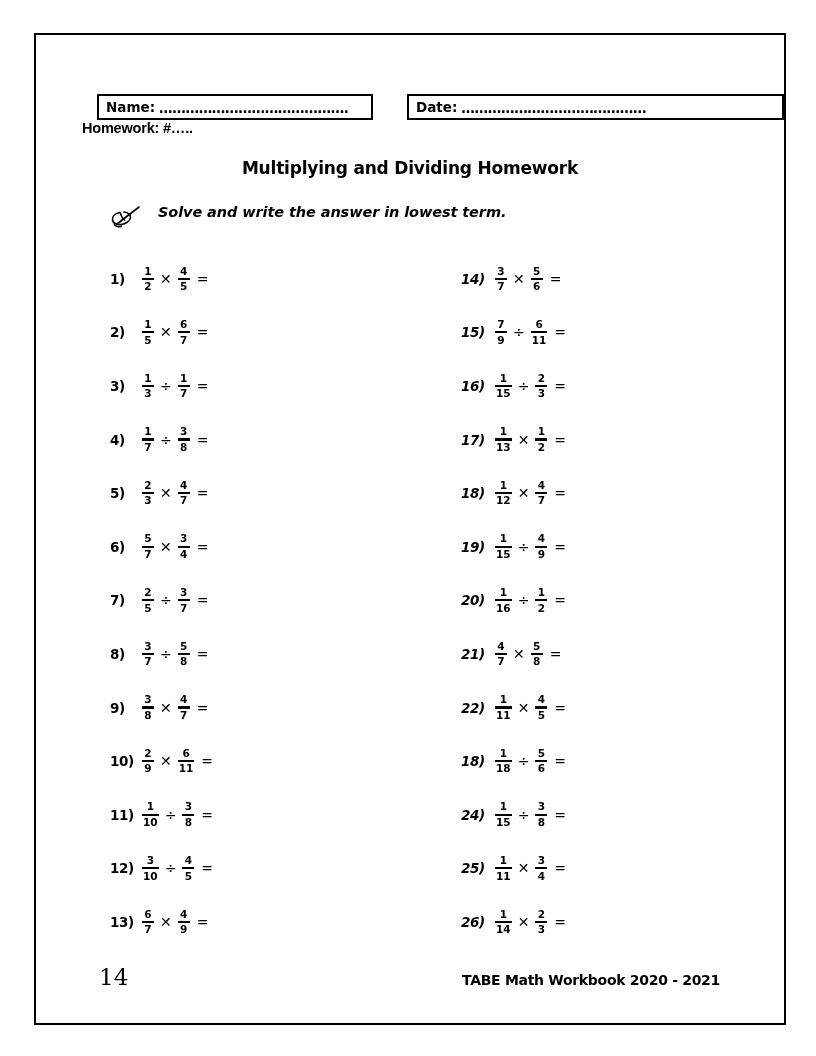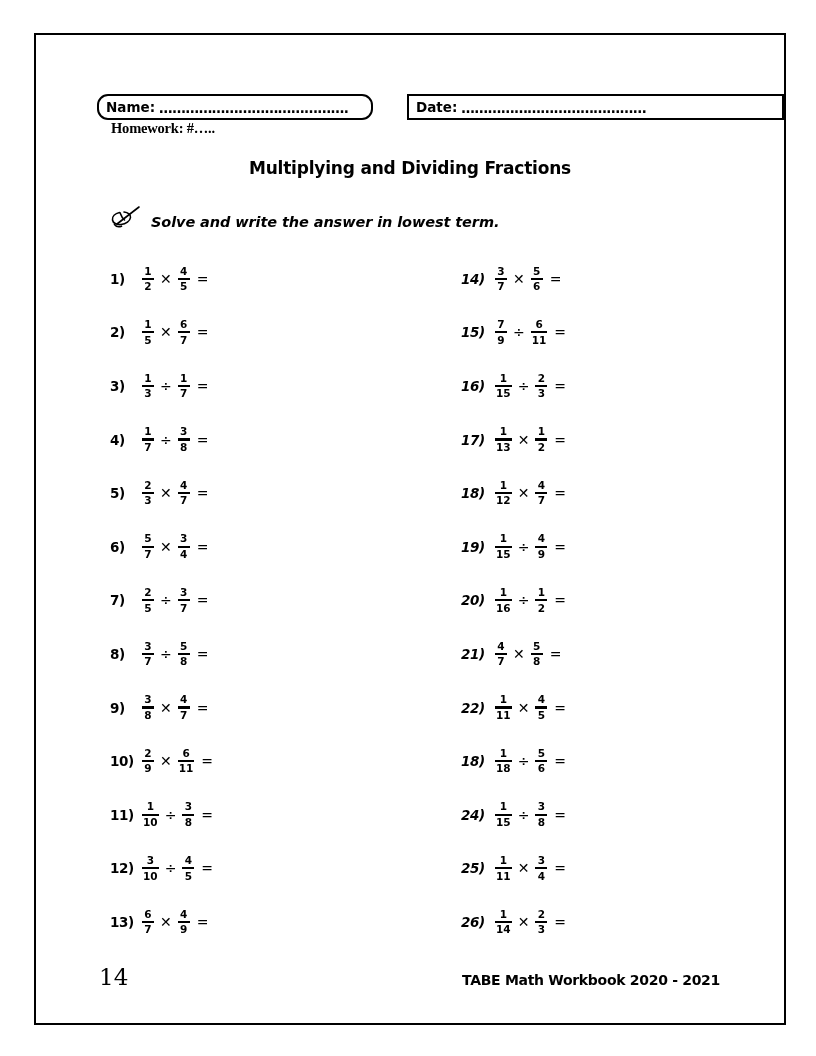--- a/index.html
+++ b/index.html
@@ -32,44 +32,44 @@
     position: absolute;
     border: 2px solid #000;
     box-sizing: border-box;
     height: 26px;
     display: flex;
     align-items: center;
     padding-left: 7px;
     white-space: nowrap;
     overflow: hidden;
   }
-  #name-box { left: 97px; top: 94px; width: 276px; border-radius: 11px; }
+  #name-box { left: 97px; top: 94px; width: 276px; }
   #date-box { left: 407px; top: 94px; width: 377px; }
 
   .field-label {
     font-family: "DejaVu Sans", sans-serif;
     font-weight: bold;
     font-size: 13.5px;
     letter-spacing: 0px;
   }
   .field-dots {
     font-family: "DejaVu Sans", sans-serif;
     font-weight: bold;
     font-size: 13.5px;
     margin-left: 4px;
     letter-spacing: -0.3px;
     position: relative;
     top: 1px;
   }
 
   #homework-line {
     position: absolute;
-    left: 111px;
+    left: 82px;
     top: 120px;
-    font-family: Liberation Serif, serif;
+    font-family: Liberation Sans, sans-serif;
     font-weight: bold;
     font-size: 14.5px;
     white-space: nowrap;
     letter-spacing: -0.2px;
   }
 
   
   #worksheet-title {
     position: absolute;
     left: 34px;
@@ -81,22 +81,22 @@
     font-size: 17px;
     letter-spacing: -0.2px;
   }
 
   
   #instruction-row {
     position: absolute;
     left: 108px;
     top: 204px;
     display: flex;
-    align-items: flex-end;
-    gap: 9px;
+    align-items: flex-start;
+    gap: 16px;
   }
   #pen-icon { width: 34px; height: 26px; display: block; }
   #instruction-text {
     font-family: "DejaVu Sans", sans-serif;
     font-weight: bold;
     font-style: italic;
     font-size: 14.5px;
     letter-spacing: -0.1px;
     white-space: nowrap;
   }
@@ -202,21 +202,21 @@
   <span class="field-dots">…………………………………….</span>
 </div>
 
 <div class="field-box" id="date-box">
   <span class="field-label">Date:</span>
   <span class="field-dots">……………………………………</span>
 </div>
 
 <div id="homework-line">Homework: #…..</div>
 
-<div id="worksheet-title">Multiplying and Dividing Fractions</div>
+<div id="worksheet-title">Multiplying and Dividing Homework</div>
 
 <div id="instruction-row">
   <span>
     <svg id="pen-icon" viewBox="0 0 34 26" xmlns="http://www.w3.org/2000/svg">
       <g fill="none" stroke="#000" stroke-width="1.6" stroke-linecap="round" stroke-linejoin="round">
         <path d="M31 3 L9 20"></path>
         <path d="M11.5 8.5 C7 9.5 4 12.5 4.5 16 C5 19 8.5 21 13 20.5 C18 20 22 17 22.5 13.5 C23 10.5 20 8.5 16 8"></path>
         <path d="M12 8.8 C13 11.5 14 14 16.5 16"></path>
         <path d="M6.5 20.5 C8 22.5 11 23.2 13.5 22.2"></path>
       </g>

